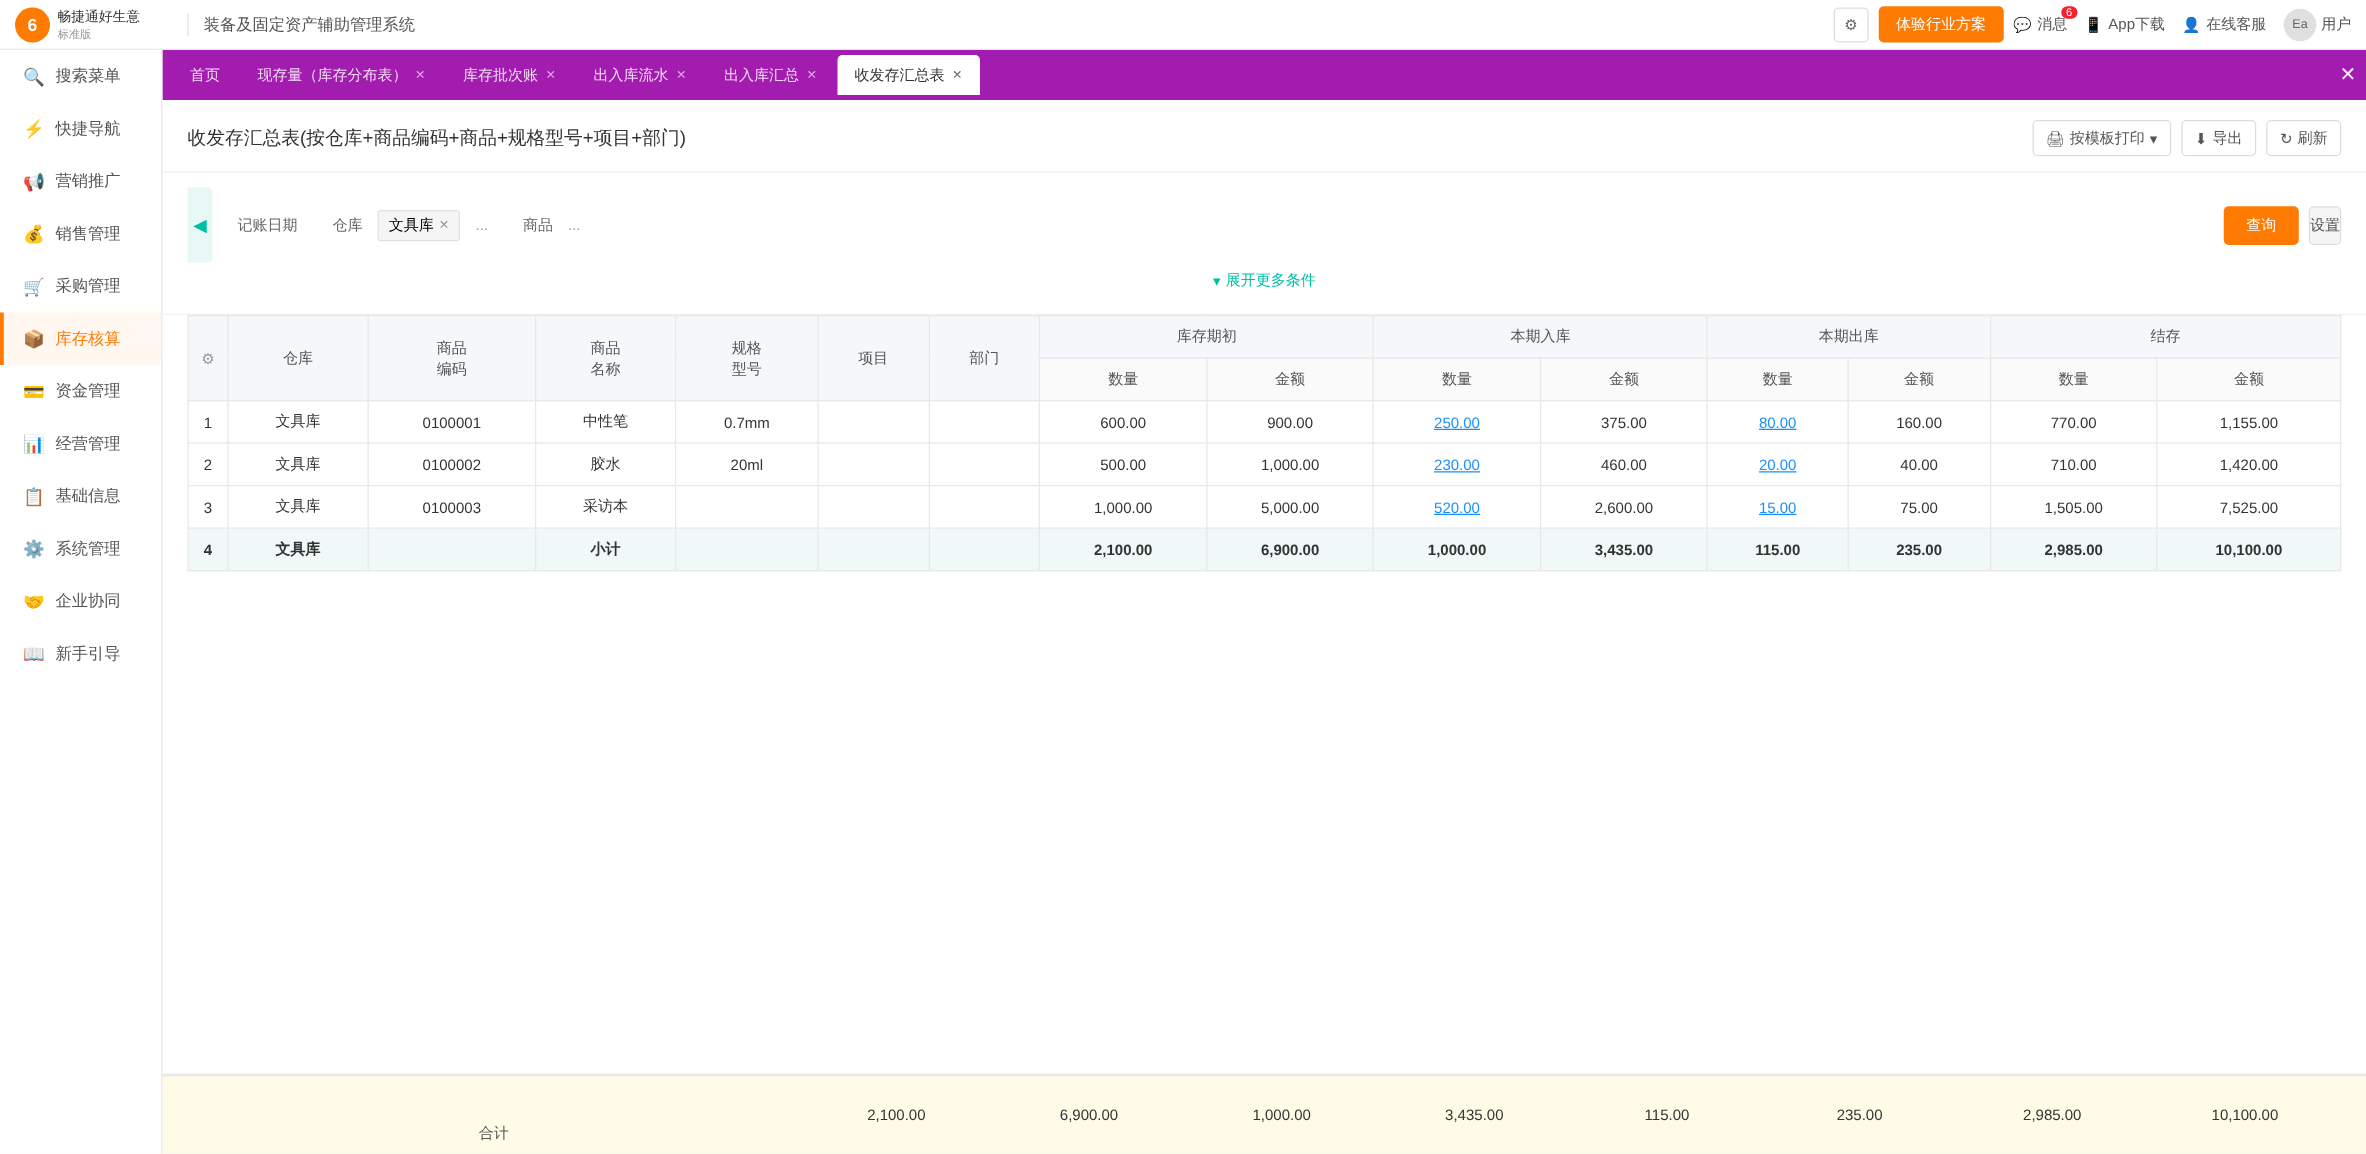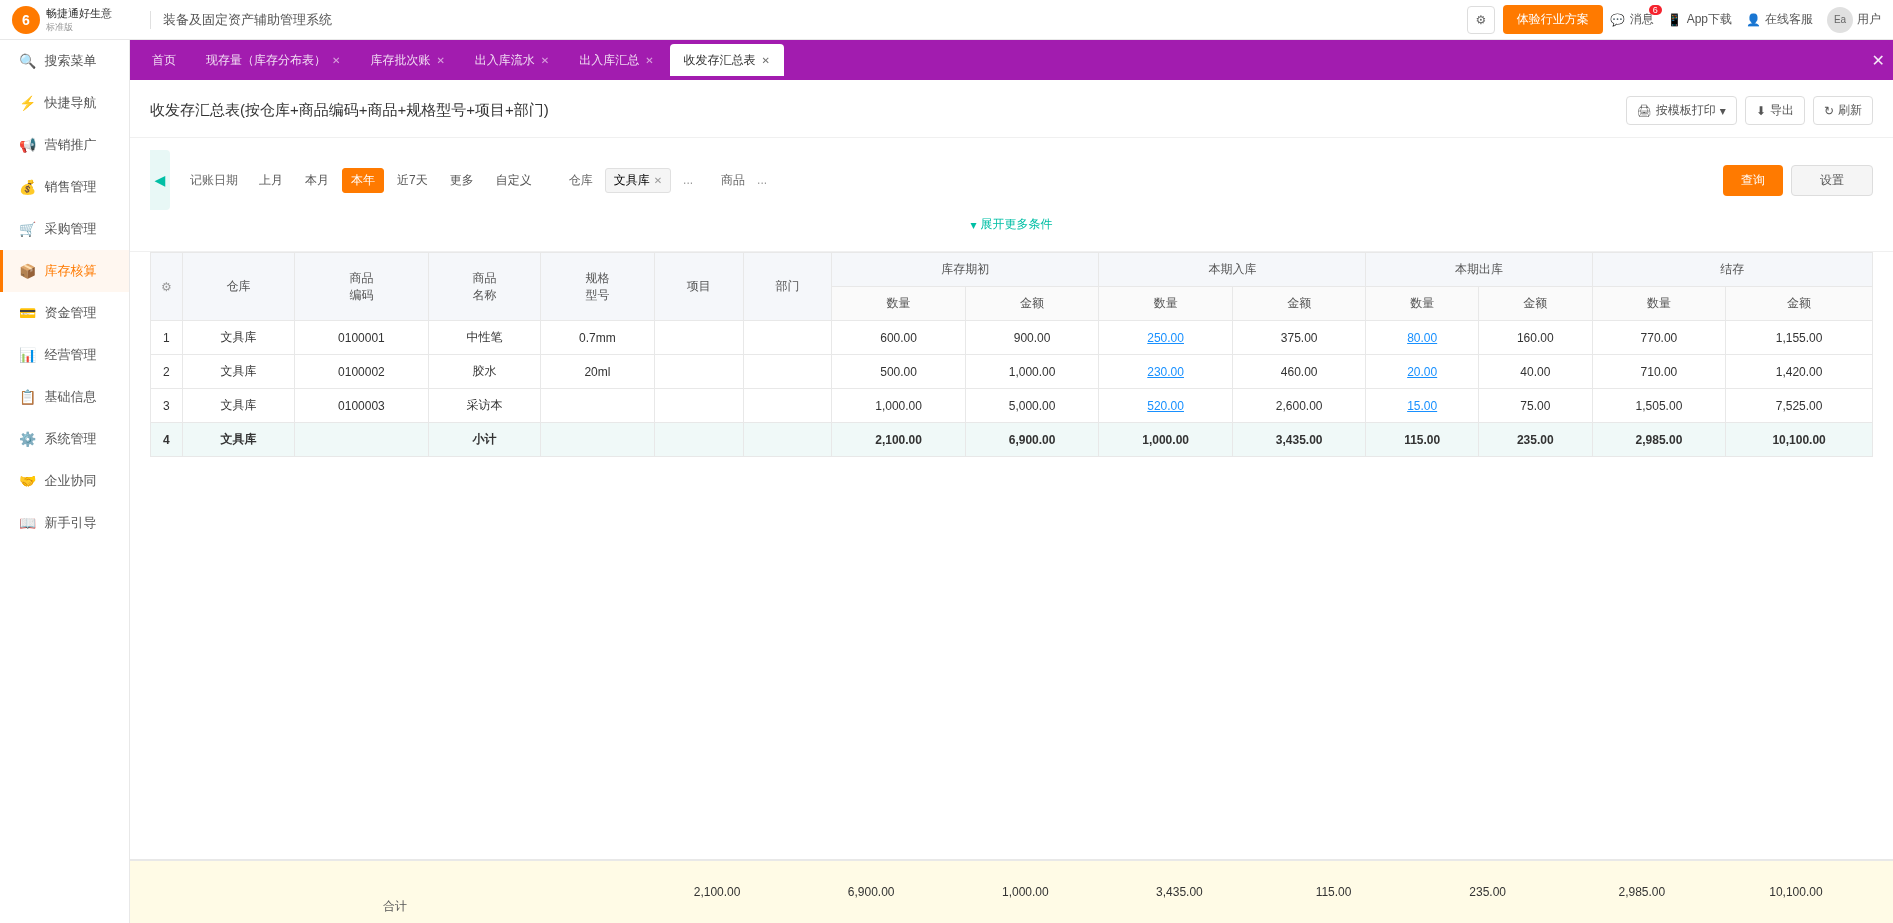--- a/index.html
+++ b/index.html
@@ -52,21 +52,21 @@
     .filter-row { display: flex; align-items: center; gap: 12px; flex-wrap: wrap; }
     .filter-label { color: #666; font-size: 12px; flex-shrink: 0; }
     .date-shortcuts { display: flex; align-items: center; gap: 4px; }
     .date-btn { padding: 3px 8px; border-radius: 3px; cursor: pointer; font-size: 12px; color: #555; border: 1px solid transparent; }
     .date-btn.active { background: #ff7a00; color: white; border-color: #ff7a00; }
     .date-range-text { color: #999; font-size: 11px; margin-top: 3px; }
     .filter-tag { background: #f5f5f5; border: 1px solid #e0e0e0; border-radius: 3px; padding: 3px 8px; display: flex; align-items: center; gap: 4px; font-size: 12px; }
     .tag-close { cursor: pointer; color: #999; font-size: 10px; }
     .more-btn { color: #999; cursor: pointer; font-size: 12px; }
     .query-btn { background: #ff7a00; color: white; border: none; border-radius: 4px; padding: 6px 18px; cursor: pointer; font-size: 12px; }
-    .settings-btn-small { background: #f5f5f5; color: #555; border: 1px solid #ddd; border-radius: 4px; padding: 6px 28px; cursor: pointer; font-size: 12px; }
+    .settings-btn-small { background: #f5f5f5; color: #555; border: 1px solid #ddd; border-radius: 4px; padding: 6px 0; cursor: pointer; font-size: 12px; }
     .expand-row { display: flex; align-items: center; justify-content: center; padding: 6px; cursor: pointer; color: #00bfa5; font-size: 12px; gap: 4px; }
 
     
     .toggle-arrow { width: 20px; height: 60px; background: #e8f8f6; border-radius: 0 4px 4px 0; display: flex; align-items: center; justify-content: center; cursor: pointer; color: #00bfa5; font-size: 14px; margin-right: 8px; flex-shrink: 0; }
 
     
     .table-container { padding: 0 20px 20px; overflow-x: auto; }
     table { width: 100%; border-collapse: collapse; font-size: 12px; }
     thead tr th { background: #f5f7fa; border: 1px solid #e8e8e8; padding: 8px 10px; text-align: center; color: #555; font-weight: 500; white-space: nowrap; }
     thead tr.sub-header th { background: #fafafa; }
@@ -229,28 +229,20 @@
             </div>
           </div>
         </div>
 
         <div class="filter-area">
           <div class="filter-row">
 
             <div class="toggle-arrow">◀</div>
 
             <span class="filter-label">记账日期</span>
-            <div class="date-shortcuts">
-              <span class="date-btn">上月</span>
-              <span class="date-btn">本月</span>
-              <span class="date-btn active">本年</span>
-              <span class="date-btn">近7天</span>
-              <span class="date-btn">更多</span>
-              <span class="date-btn">自定义</span>
-            </div>
 
             <span class="filter-label" style="margin-left:16px;">仓库</span>
             <div class="filter-tag">
               <span>文具库</span>
               <span class="tag-close">✕</span>
             </div>
             <span class="more-btn">...</span>
 
             <span class="filter-label" style="margin-left:16px;">商品</span>
             <span class="more-btn">...</span>

